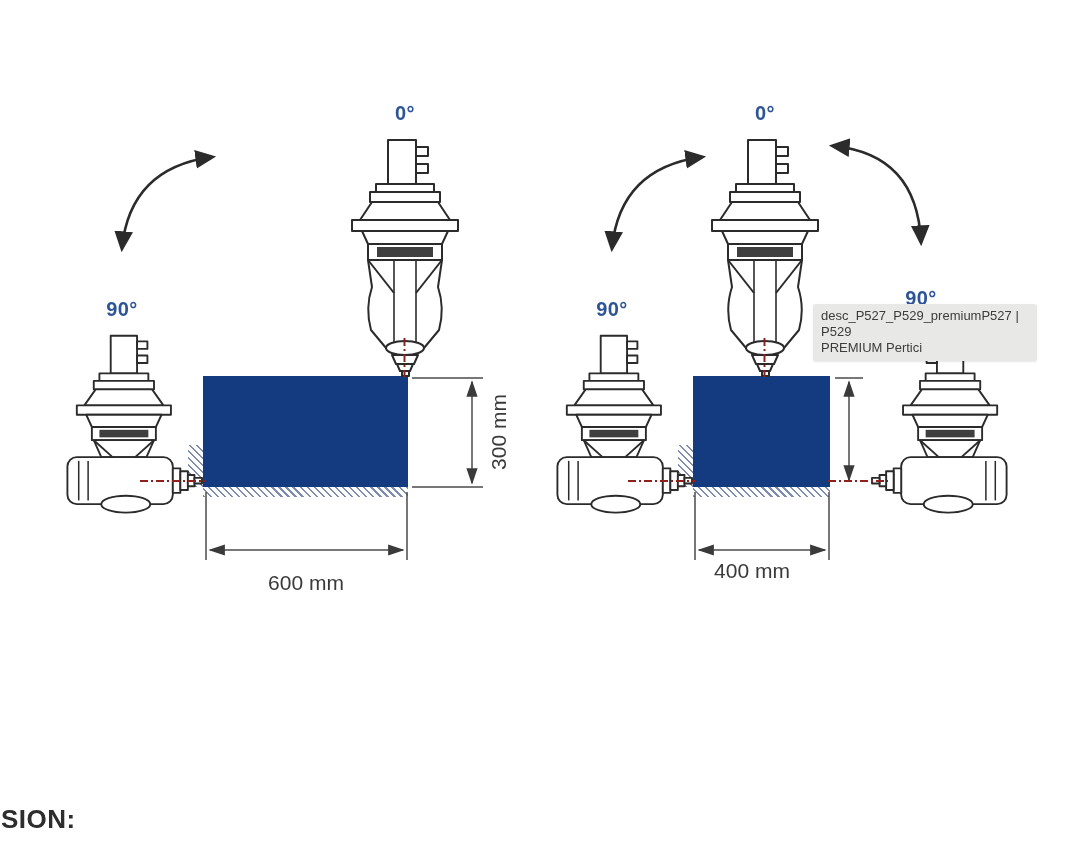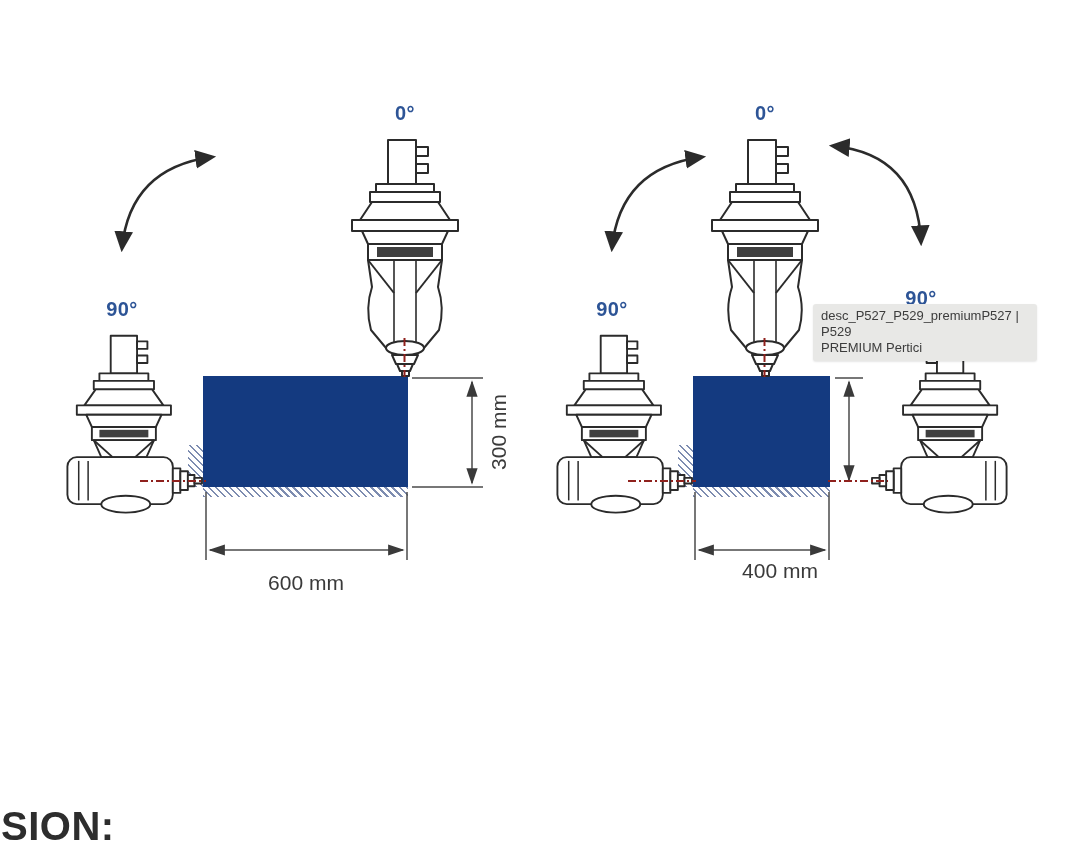--- a/index.html
+++ b/index.html
@@ -10,21 +10,21 @@
   .dim-label{position:absolute;width:120px;text-align:center;font-size:21px;
              color:var(--dimension-text,#3a3a3a);}
   .rot90{transform:rotate(-90deg);transform-origin:center;}
   .workpiece{position:absolute;background:var(--workpiece,#143a80);}
   .hatch{position:absolute;
     background-image:repeating-linear-gradient(45deg,#7d8cb0 0px,#7d8cb0 1.6px,rgba(255,255,255,0) 1.6px,rgba(255,255,255,0) 5px);}
   .tooltip{position:absolute;left:813px;top:304px;width:224px;box-sizing:border-box;
            background:var(--tooltip-bg,#e8e8e6);color:var(--tooltip-text,#3c3c3c);
            border-radius:3px;padding:4px 8px 5px 8px;font-size:13px;line-height:16px;
            z-index:30;box-shadow:0 1px 2px rgba(0,0,0,.10);}
-  .footer-heading{position:absolute;left:1px;top:804px;font-size:40px;font-weight:bold;
+  .footer-heading{position:absolute;left:1px;top:804px;font-size:26px;font-weight:bold;
                   color:#2d2d2d;letter-spacing:.5px;text-align:center;}
   svg.tool{position:absolute;overflow:visible;}
   .tooldraw rect,.tooldraw path,.tooldraw ellipse{stroke:var(--drawing-stroke,#2b2b2b);stroke-width:2;fill:#fff;stroke-linejoin:round;}
   .tooldraw line{stroke:var(--drawing-stroke,#2b2b2b);stroke-width:1.6;}
   .tooldraw .brand{fill:#3f3f3f;stroke:none;}
   .tooldraw .open{fill:none;}
   .overlay{position:absolute;left:0;top:0;z-index:20;pointer-events:none;}
   .dim line{stroke:#4a4a4a;stroke-width:1.5;fill:none;}
   .arc path{stroke:var(--drawing-stroke,#2b2b2b);stroke-width:2.6;fill:none;}
   .centerline{stroke:var(--centerline,#8f211d);stroke-width:2;stroke-dasharray:8 3 2 3;fill:none;}
@@ -111,21 +111,21 @@
       <use href="#toolH"></use>
     </svg>
   <svg class="tool" style="left:856px;top:332px" width="160" height="190" viewBox="0 0 170 200">
     <use href="#toolH" transform="translate(170,0) scale(-1,1)"></use>
   </svg>
 
   <div class="angle-label" style="left:738px;top:102px">0°</div>
   <div class="angle-label" style="left:585px;top:298px">90°</div>
   <div class="angle-label" style="left:894px;top:287px">90°</div>
 
-  <div class="dim-label" style="left:720px;top:559px">400 mm</div>
+  <div class="dim-label" style="left:692px;top:559px">400 mm</div>
 
   <svg class="overlay" width="1065" height="850" viewBox="0 0 1065 850">
     <defs>
       <marker id="dimA" viewBox="0 0 10 10" refX="9" refY="5" markerWidth="11" markerHeight="11" orient="auto-start-reverse">
         <path d="M0,1.6 L10,5 L0,8.4 Z" fill="#3a3a3a"></path>
       </marker>
       <marker id="arcA" viewBox="0 0 10 10" refX="8" refY="5" markerWidth="8" markerHeight="8" orient="auto-start-reverse">
         <path d="M0,0.5 L10,5 L0,9.5 Z" fill="#2b2b2b"></path>
       </marker>
     </defs>

